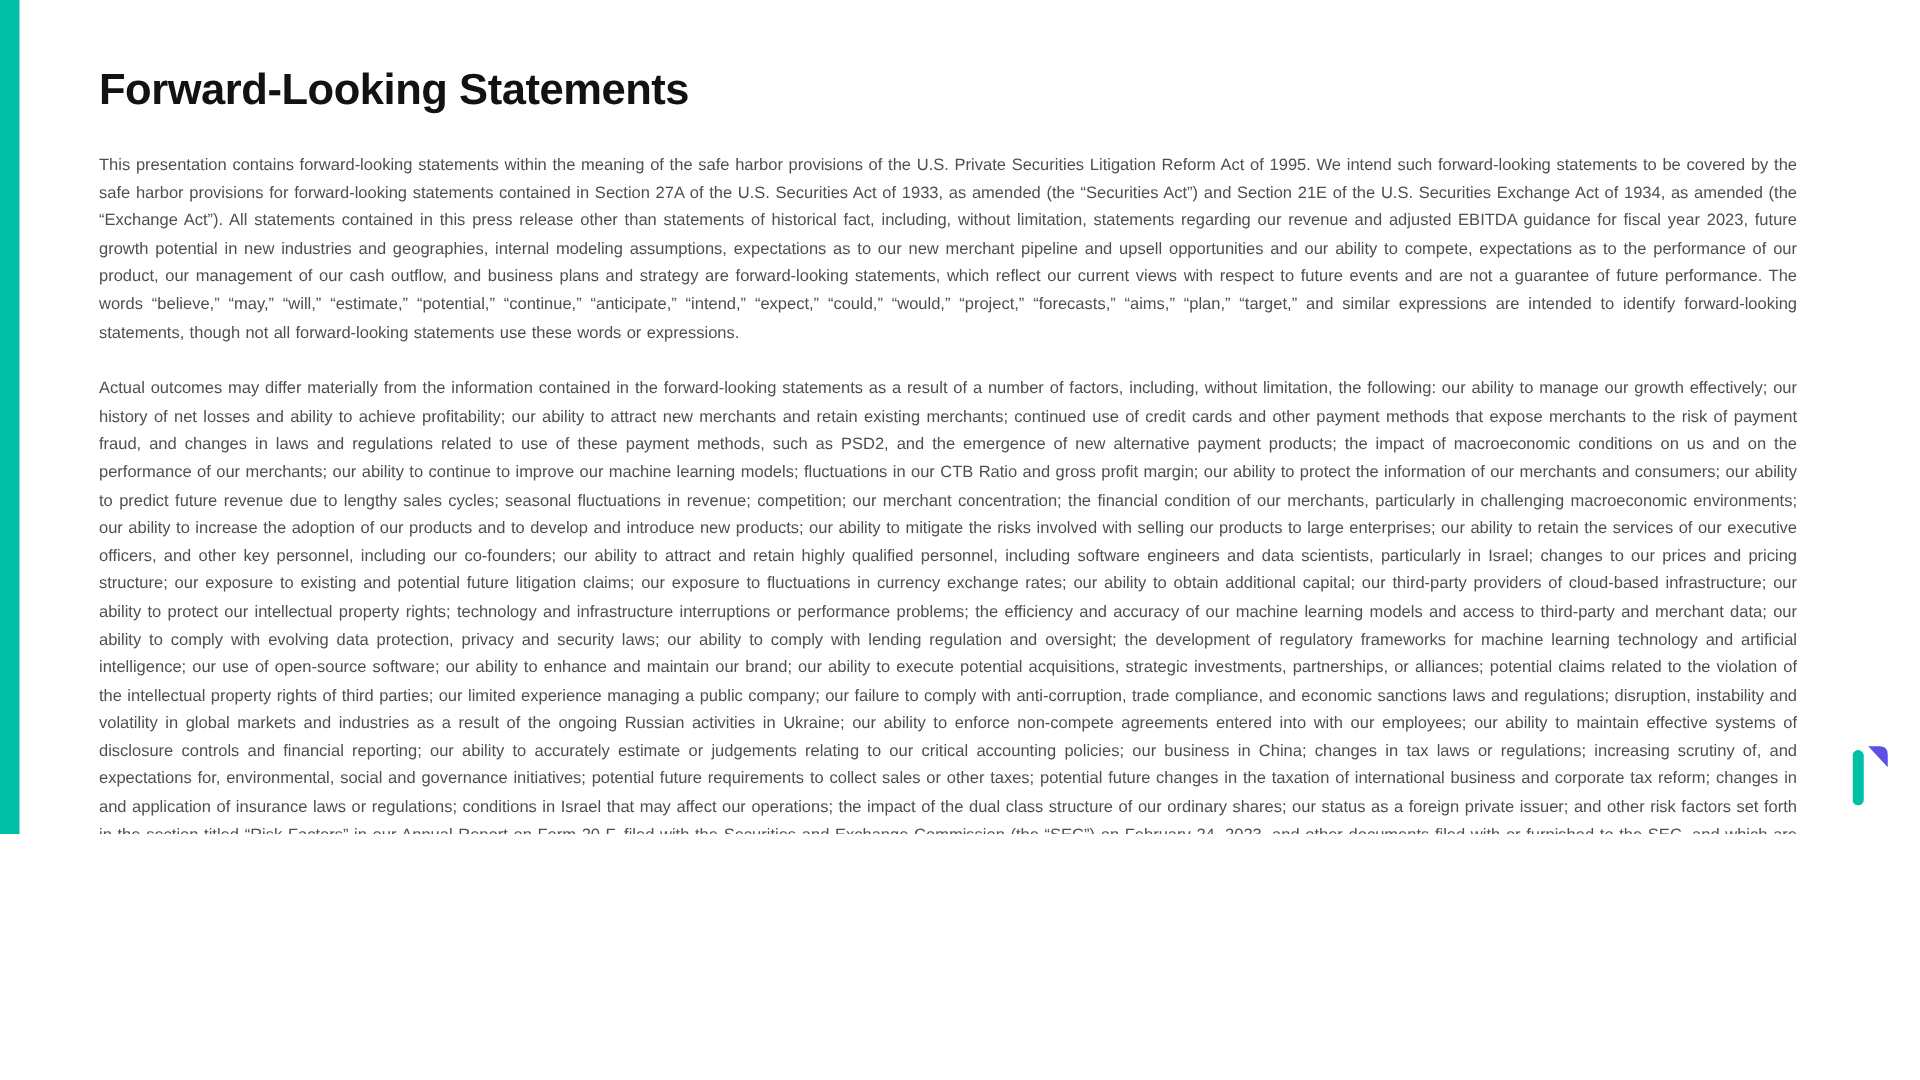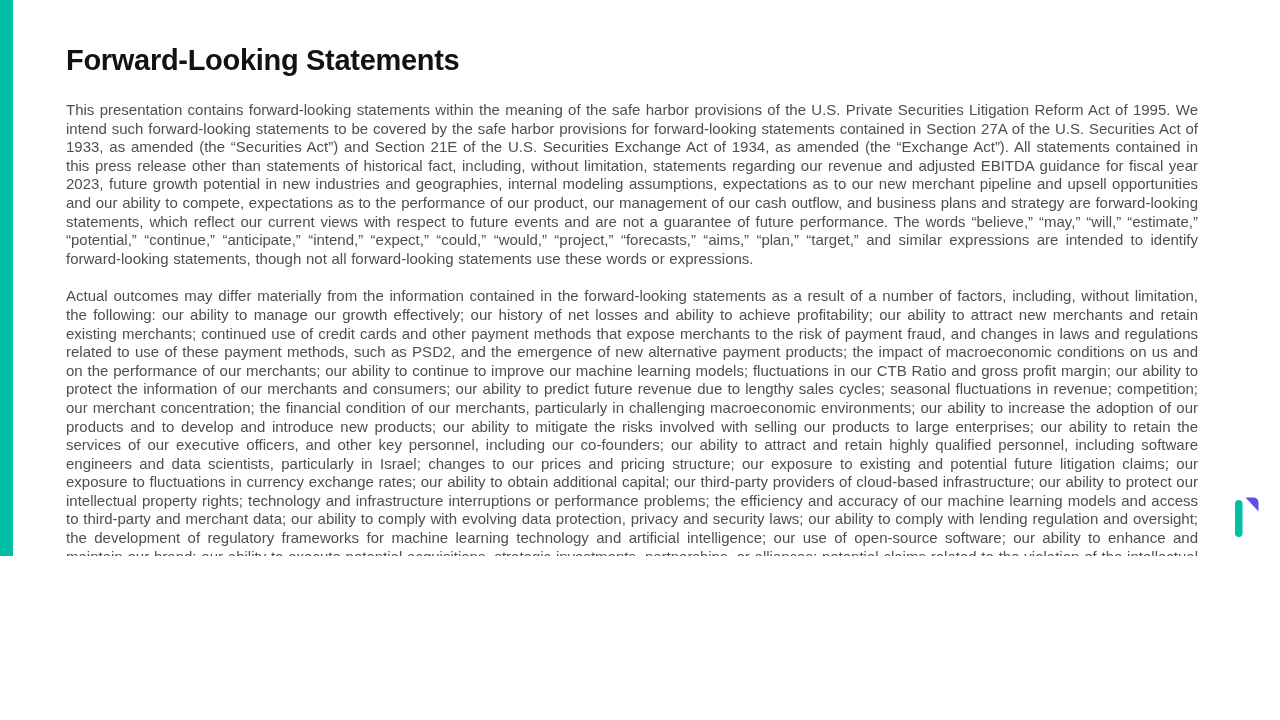--- a/index.html
+++ b/index.html
@@ -31,21 +31,21 @@
   }
   h1.slide-title {
     margin: 0 0 24px 0;
     font-size: 29px;
     font-weight: 700;
     letter-spacing: -0.3px;
     color: #121212;
   }
   p.body-text {
     margin: 0 0 19px 0;
-    font-size: 15px;
+    font-size: 11px;
     line-height: 18.6px;
     text-align: justify;
     color: #4c5054;
     word-spacing: 0.5px;
   }
   .logo-mark {
     position: absolute;
     right: 21px;
     bottom: 19px;
     width: 24px;

